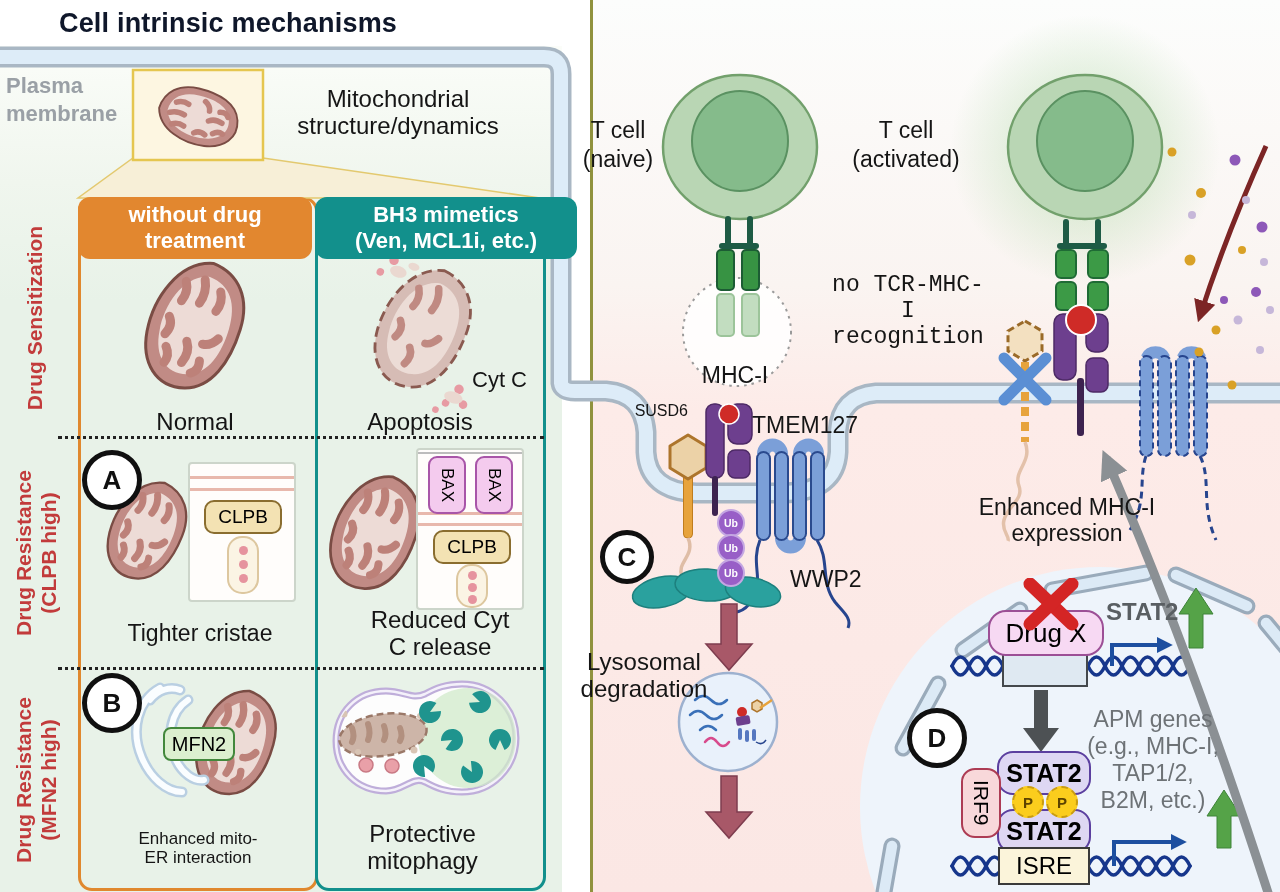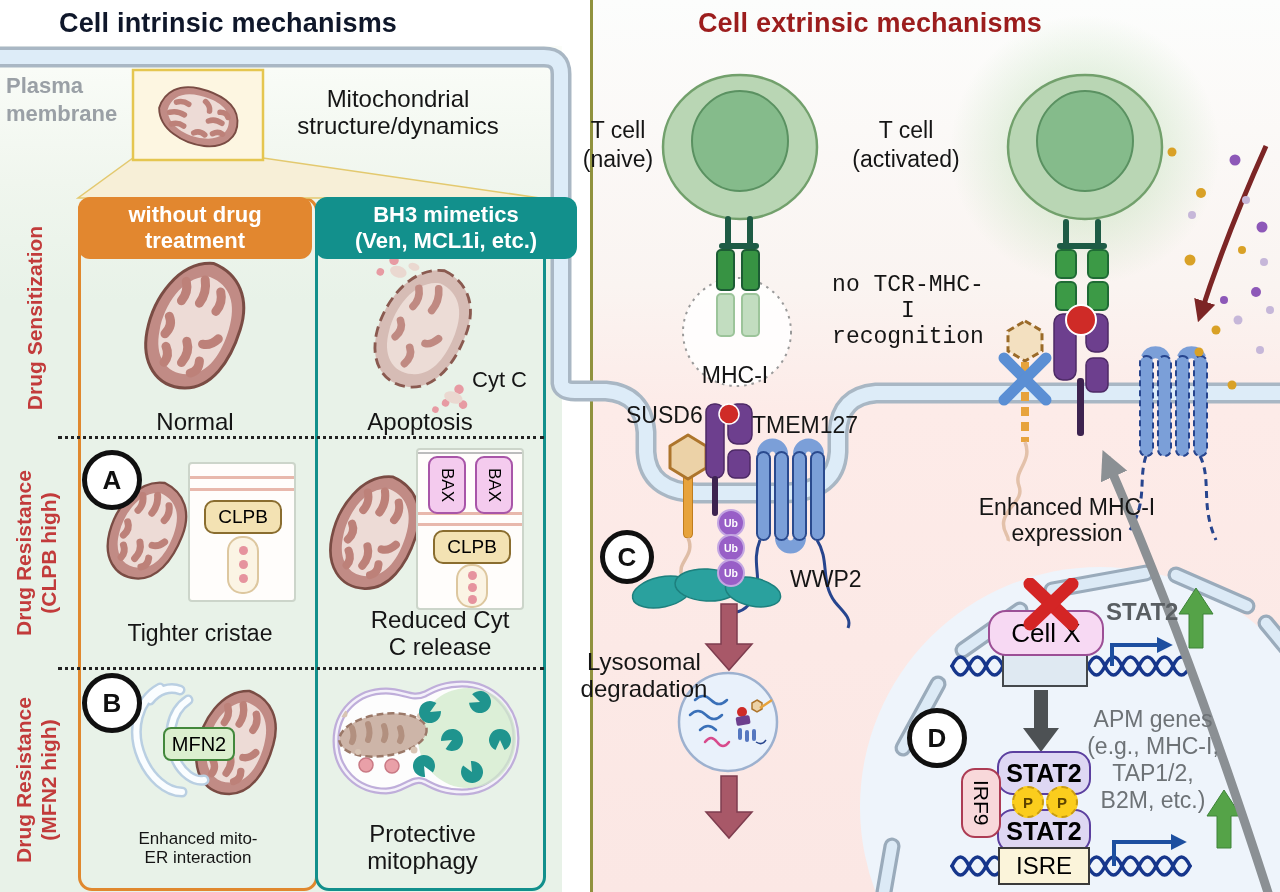--- a/index.html
+++ b/index.html
@@ -355,21 +355,20 @@
           <circle cx="1246" cy="200" r="4"></circle>
           <circle cx="1264" cy="262" r="4"></circle>
         <circle cx="1238" cy="320" r="4.5"></circle>
           <circle cx="1260" cy="350" r="4"></circle>
           <circle cx="1270" cy="310" r="4"></circle>
       </g>
     </g>
   </svg>
 
   <div class="abs title ctr" style="left:48px;top:8px;width:360px;color:#0f172a;">Cell intrinsic mechanisms</div>
-  <div class="abs title ctr" style="left:690px;top:8px;width:360px;color:#9c1d1d;">Cell extrinsic mechanisms</div>
 
   <div class="abs txt ctr" style="left:288px;top:85px;width:220px;font-size:24px;z-index:6;">Mitochondrial
 structure/dynamics</div>
   <div class="abs txt bold" style="left:6px;top:72px;width:120px;font-size:22px;color:#9aa0a6;line-height:1.25;z-index:6;">Plasma
 membrane</div>
 
   <div class="abs colbody" style="left:78px;top:197px;width:234px;height:688px;border:3.5px solid #e0882e;"></div>
   <div class="abs colbody" style="left:315px;top:197px;width:225px;height:688px;border:3.5px solid #12908c;"></div>
   <div class="abs hdr" style="left:78px;top:197px;width:234px;height:62px;background:#e2872f;">without drug
 treatment</div>
@@ -428,35 +427,35 @@
 
   <div class="abs pill" style="left:163px;top:727px;width:68px;height:30px;background:#dcefcf;border:2.5px solid #43883c;border-radius:8px;font-size:20px;">MFN2</div>
 
   <div class="abs txt ctr" style="left:568px;top:116px;width:100px;font-size:23px;line-height:1.25;z-index:6;">T cell
 (naive)</div>
   <div class="abs txt ctr" style="left:848px;top:116px;width:116px;font-size:23px;line-height:1.25;z-index:6;">T cell
 (activated)</div>
   <div class="abs txt ctr" ind="" style="left:828px;top:272px;width:160px;font-size:23px;z-index:6;font-family:Liberation Mono, monospace;">no TCR-MHC-I
 recognition</div>
   <div class="abs txt ctr" style="left:695px;top:362px;width:80px;font-size:23px;z-index:6;">MHC-I</div>
-  <div class="abs txt" style="left:626px;top:402px;width:78px;font-size:23px;z-index:6;">SUSD6</div>
+  <div class="abs txt" style="left:610px;top:402px;width:78px;font-size:16px;z-index:6;text-align:right;">SUSD6</div>
   <div class="abs txt" style="left:752px;top:412px;width:124px;font-size:23px;z-index:6;">TMEM127</div>
   <div class="abs txt" style="left:790px;top:566px;width:84px;font-size:23px;z-index:6;">WWP2</div>
   <div class="abs txt ctr" style="left:570px;top:648px;width:148px;font-size:24px;z-index:6;">Lysosomal
 degradation</div>
   <div class="abs txt ctr" style="left:978px;top:494px;width:178px;font-size:23px;z-index:6;">Enhanced MHC-I
 expression</div>
   <div class="abs txt" style="left:1106px;top:598px;width:74px;font-size:24px;color:#595e62;font-weight:600;z-index:6;">STAT2</div>
   <div class="abs txt ctr" style="left:1082px;top:706px;width:142px;font-size:23px;color:#6d7276;line-height:1.18;z-index:6;">APM genes
 (e.g., MHC-I,
 TAP1/2,
 B2M, etc.)</div>
 
   <div class="abs" style="left:1002px;top:649px;width:82px;height:34px;background:#dfe9f2;border:2px solid #44484c;z-index:5;"></div>
-  <div class="abs pill" style="left:988px;top:610px;width:112px;height:42px;background:#f7d9f3;border:2.5px solid #9c4f96;border-radius:18px;font-size:26px;">Cell X</div>
+  <div class="abs pill" style="left:988px;top:610px;width:112px;height:42px;background:#f7d9f3;border:2.5px solid #9c4f96;border-radius:18px;font-size:26px;">Drug X</div>
   <svg class="abs z8" style="left:1022px;top:578px;" width="58" height="54">
     <g stroke="#d42525" stroke-width="13" stroke-linecap="round">
       <line x1="8" y1="6" x2="50" y2="46"></line>
         <line x1="50" y1="6" x2="8" y2="46"></line>
     </g>
   </svg>
   <svg class="abs z8" style="left:998px;top:352px;" width="54" height="54">
     <g stroke="#5b8fd4" stroke-width="11" stroke-linecap="round">
       <line x1="6" y1="6" x2="48" y2="48"></line>
         <line x1="48" y1="6" x2="6" y2="48"></line>

